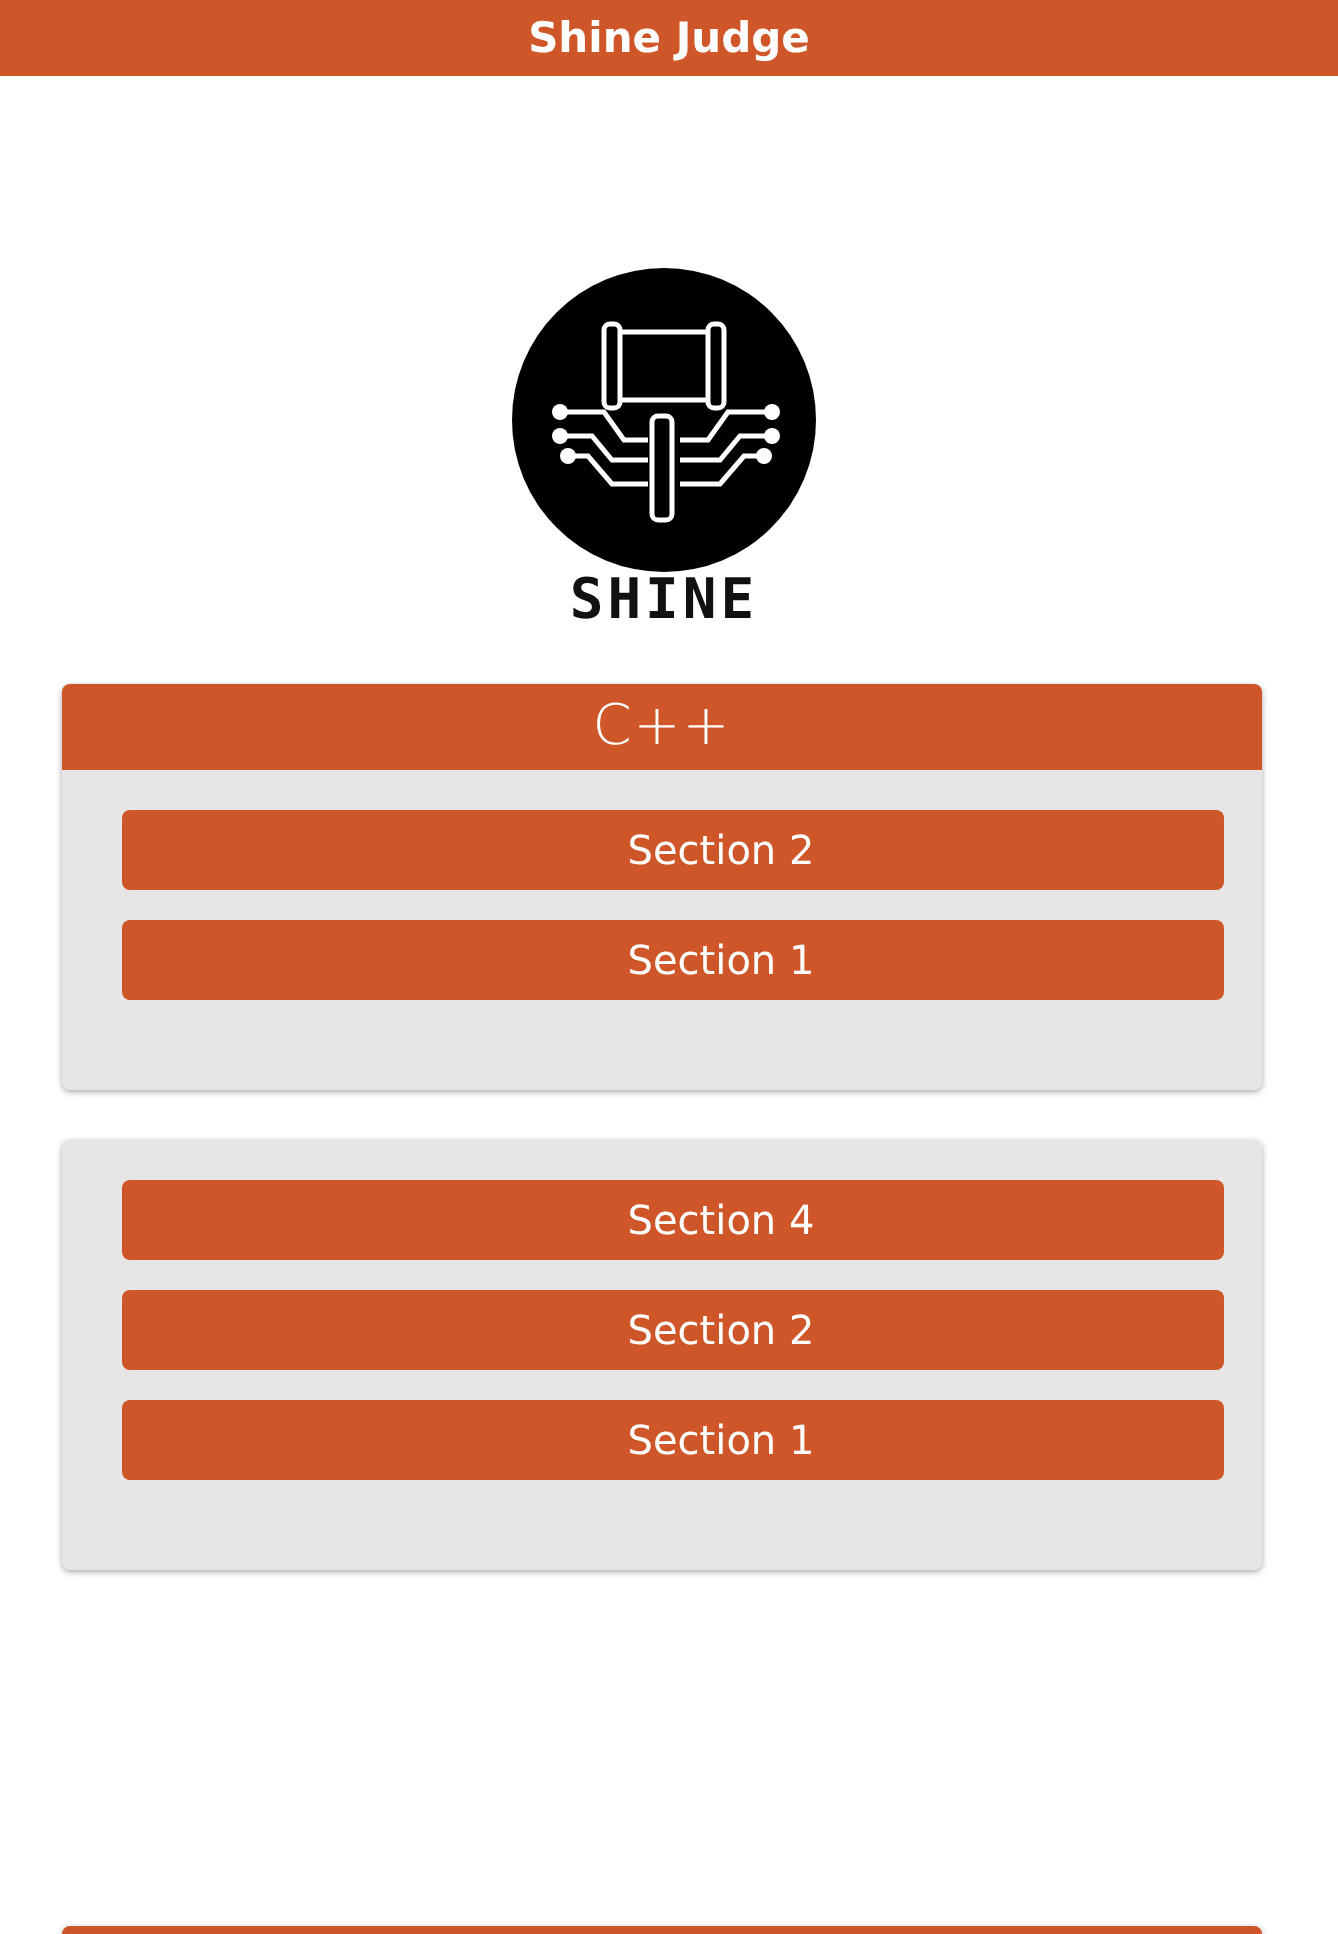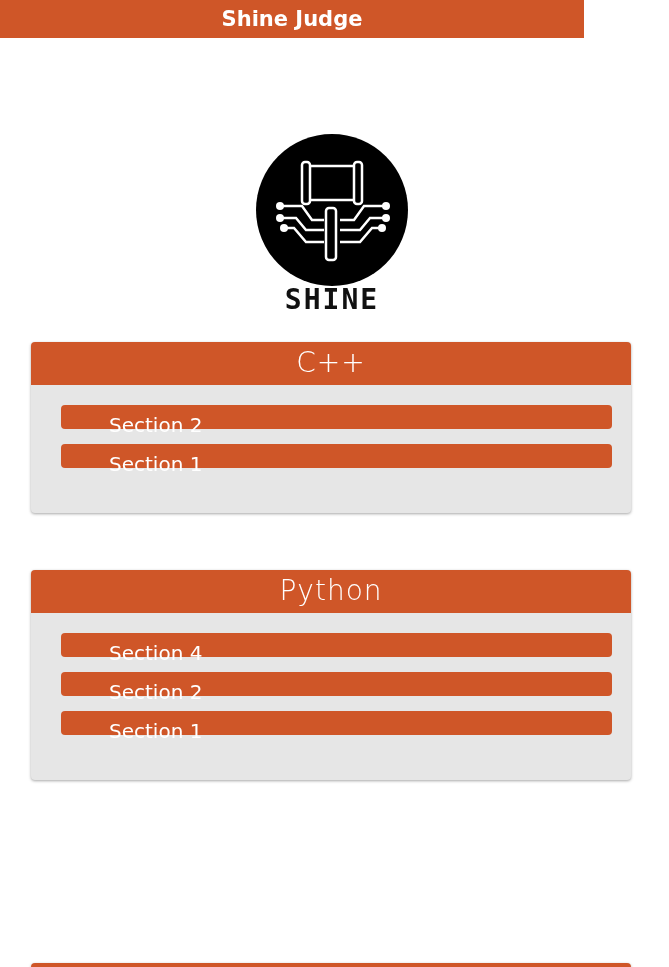--- a/index.html
+++ b/index.html
@@ -1,44 +1,44 @@
 <!DOCTYPE html>
 <html><head>
   <meta charset="utf-8">
   <style>
     * { box-sizing: border-box; margin: 0; padding: 0; }
     html, body { width: 669px; height: 967px; overflow: hidden; background: #ffffff; }
     body { font-family: "DejaVu Sans", sans-serif; position: relative; }
     .topbar {
-      position: absolute; left: 0; top: 0; width: 584px; height: 38px;
+      position: absolute; left: 0; top: 0; width: 669px; height: 38px;
       background: #cf5628; color: #ffffff; text-align: center;
       font-weight: bold; font-size: 21px; line-height: 38px;
     }
     .logo {
       position: absolute; left: 250px; top: 128px; width: 170px; height: 190px;
     }
     .card {
       position: absolute; left: 31px; width: 600px;
       background: #e6e6e6; border-radius: 4px;
       box-shadow: 0 1px 3px rgba(0,0,0,0.35);
       overflow: hidden;
     }
     .card-header {
       height: 43px; background: #cf5628; color: #ffffff;
       text-align: center; font-size: 28px; line-height: 42px;
       font-weight: 300; letter-spacing: 1px;
       font-family: "DejaVu Sans", sans-serif;
     }
     .card-body { padding: 20px 19px 35px 30px; }
     .section-btn {
-      display: block; width: 551px; height: 24px;
+      display: block; width: 551px; height: 40px;
       background: #cf5628; color: #ffffff; border: none;
       border-radius: 4px; font-size: 20px;
       font-family: "DejaVu Sans", sans-serif;
-      text-align: left; line-height: 40px; margin-bottom: 15px;
+      text-align: center; line-height: 40px; margin-bottom: 15px;
       cursor: pointer;
       padding-left: 48px;
     }
     .section-btn:last-child { margin-bottom: 10px; }
   </style>
 </head>
 <body>
 
 <div class="topbar">
   <span>Shine Judge</span>
@@ -76,21 +76,20 @@
 
 <div class="card" style="top:342px;">
   <div class="card-header">C++</div>
   <div class="card-body">
     <button class="section-btn">Section 2</button>
     <button class="section-btn">Section 1</button>
   </div>
 </div>
 
 <div class="card" style="top:570px;">
-  <div class="card-header">Python</div>
   <div class="card-body">
     <button class="section-btn">Section 4</button>
     <button class="section-btn">Section 2</button>
     <button class="section-btn">Section 1</button>
   </div>
 </div>
 
 <div class="card" style="top:963px; height:30px;">
   <div class="card-header"></div>
 </div>

